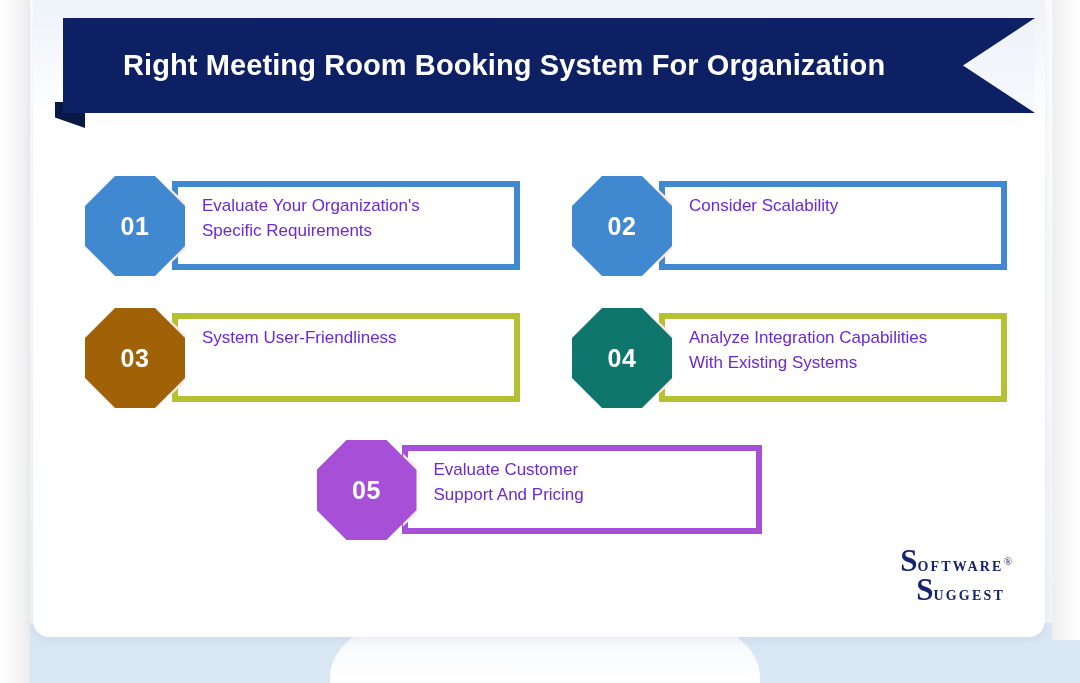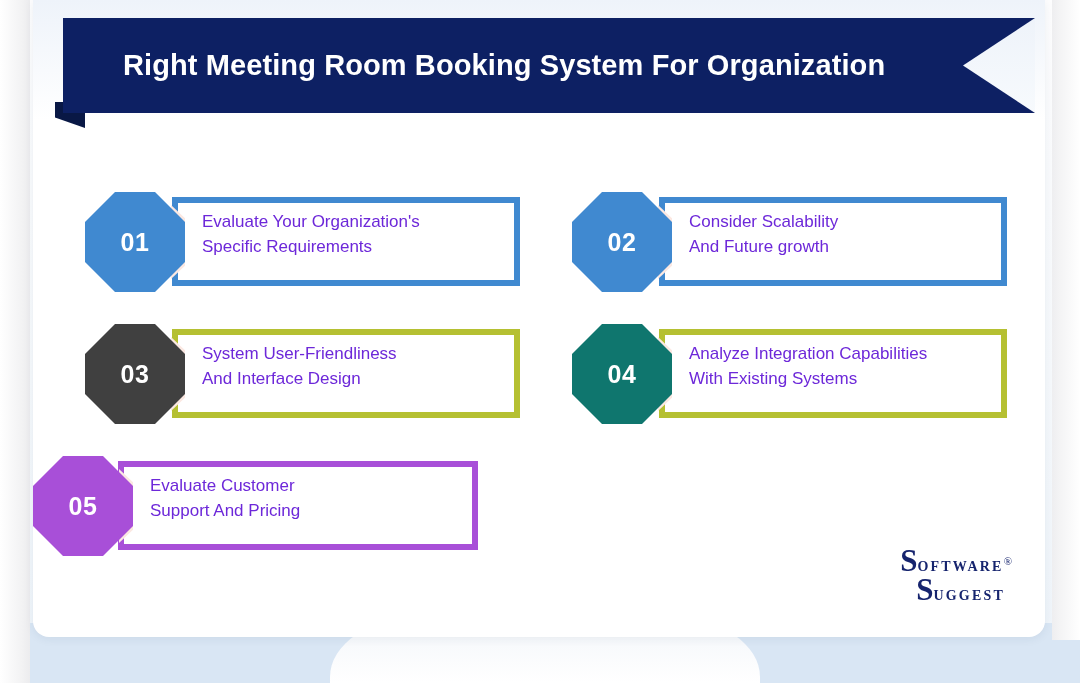--- a/index.html
+++ b/index.html
@@ -139,29 +139,30 @@
     font-weight: bold;
     letter-spacing: 0.1px;
     white-space: nowrap;
     font-family: "Liberation Sans", sans-serif;
   }
 
   
   .steps {
     position: absolute;
     left: 0;
-    top: 192px;
+    top: 176px;
     width: 1012px;
   }
   .step-row {
     display: flex;
     justify-content: flex-start;
     margin-bottom: 32px;
   }
   .step-row.centered {
+    justify-content: center;
   }
 
   .step {
     position: relative;
     width: 435px;
     height: 100px;
     margin-left: 52px;
     margin-right: 0;
   }
   .step.second {
@@ -307,37 +308,35 @@
         </div>
 
         <div class="step second">
           <div class="step-frame" style="border-color: rgb(64, 137, 208);"></div>
           <div class="step-sliver"></div>
           <div class="step-octagon" style="background: rgb(64, 137, 208);">
             <span class="step-num">02</span>
           </div>
           <div class="step-text">
             <span>Consider Scalability</span>
-            <span class="l2">And Future growth</span>
           </div>
         </div>
 
       </div>
 
       <div class="step-row">
 
         <div class="step">
           <div class="step-frame" style="border-color: rgb(181, 192, 50);"></div>
           <div class="step-sliver"></div>
-          <div class="step-octagon" style="background: #404040; border-radius: 10px;">
+          <div class="step-octagon" style="background: #a16207; border-radius: 10px;">
             <span class="step-num">03</span>
           </div>
           <div class="step-text">
             <span>System User-Friendliness</span>
-            <span class="l2">And Interface Design</span>
           </div>
         </div>
 
         <div class="step second">
           <div class="step-frame" style="border-color: rgb(181, 192, 50);"></div>
           <div class="step-sliver"></div>
           <div class="step-octagon" style="background: #0f766e;">
             <span class="step-num">04</span>
           </div>
           <div class="step-text">

